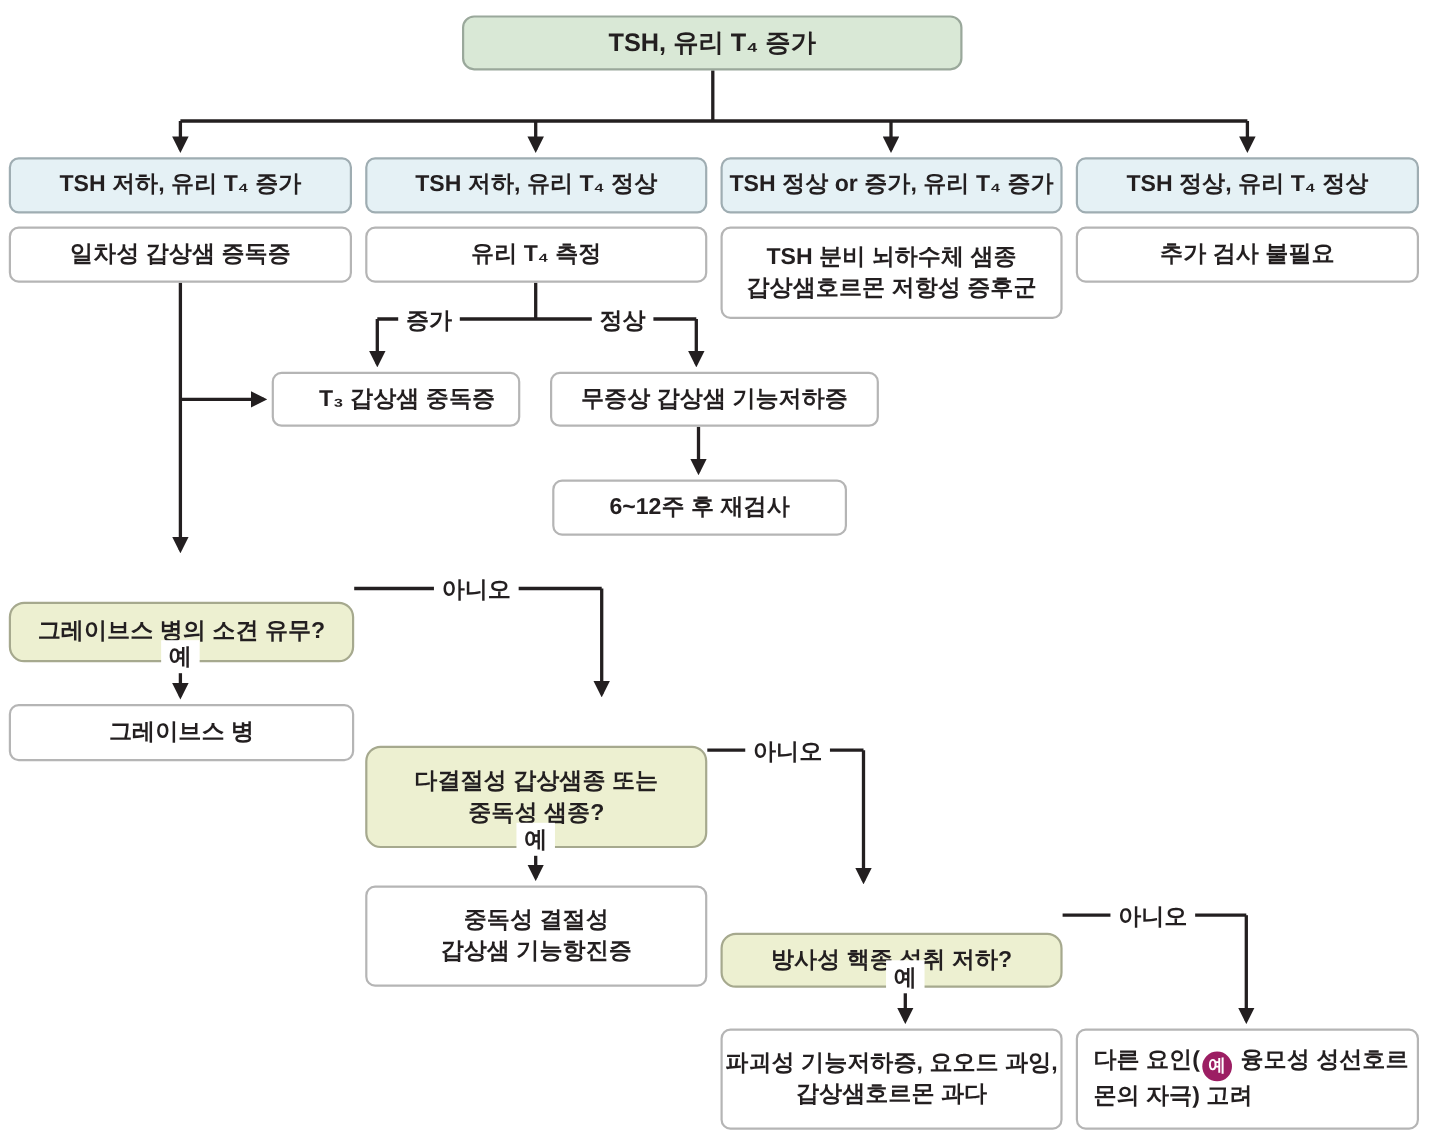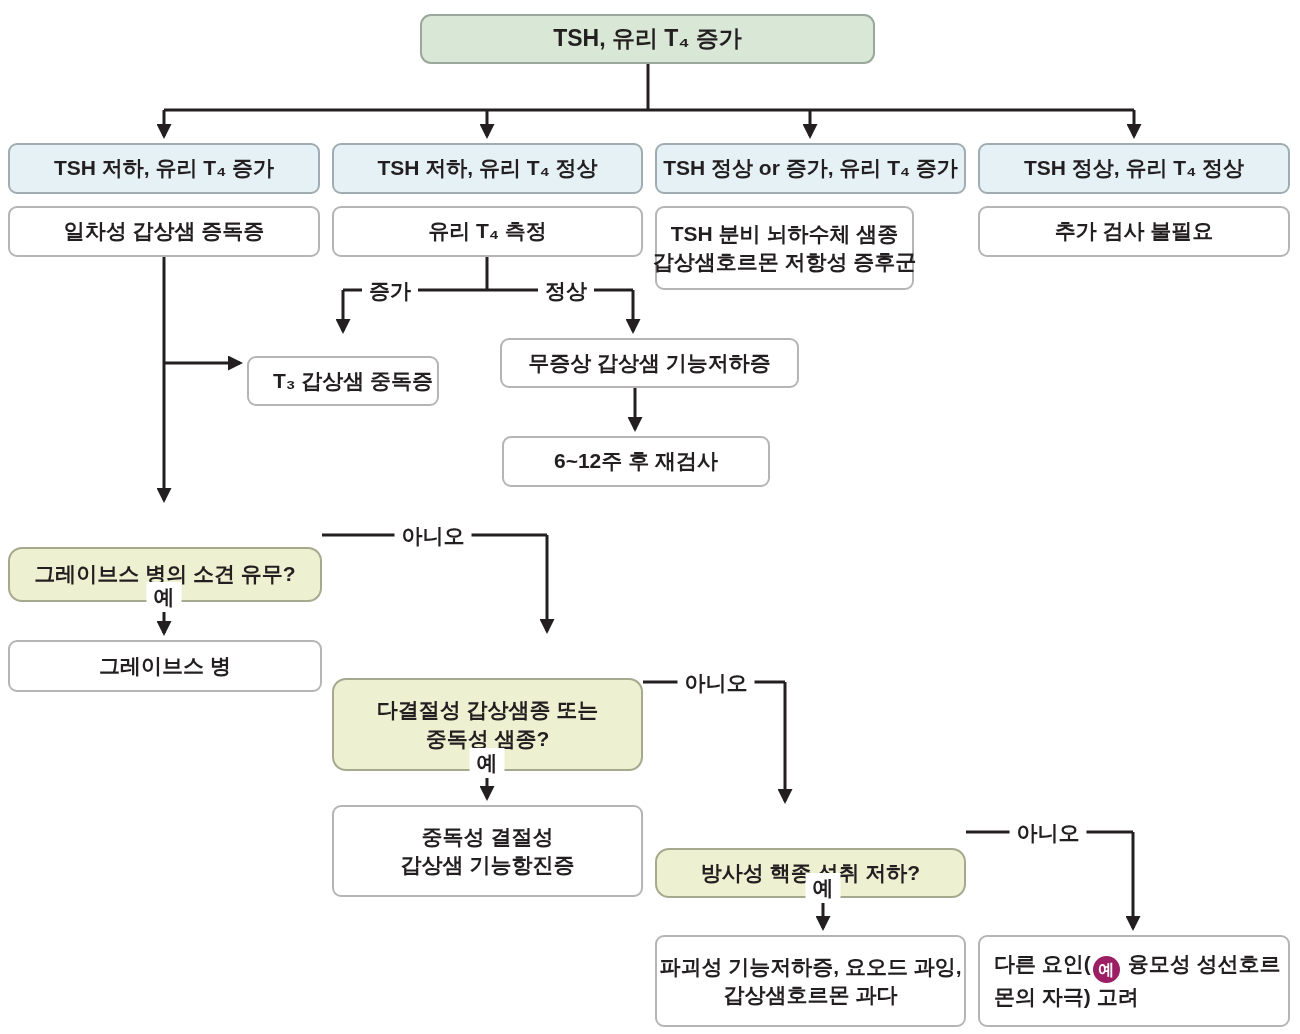--- a/index.html
+++ b/index.html
@@ -112,29 +112,29 @@
   <div class="box blue" style="left:978px;top:143px;width:312px;height:51px;">
     <span class="line">TSH 정상, 유리 T₄ 정상</span>
   </div>
 
   <div class="box white" style="left:8px;top:206px;width:312px;height:51px;">
     <span class="line">일차성 갑상샘 증독증</span>
   </div>
   <div class="box white" style="left:332px;top:206px;width:311px;height:51px;">
     <span class="line">유리 T₄ 측정</span>
   </div>
-  <div class="box white" style="left:655px;top:206px;width:259px;height:84px;">
+  <div class="box white" style="left:655px;top:206px;width:311px;height:84px;">
     <span class="line">TSH 분비 뇌하수체 샘종</span>
     <span class="line">갑상샘호르몬 저항성 증후군</span>
   </div>
   <div class="box white" style="left:978px;top:206px;width:312px;height:51px;">
     <span class="line">추가 검사 불필요</span>
   </div>
 
-  <div class="box white" style="left:247px;top:356px;width:192px;height:50px;padding-left:20px;">
+  <div class="box white" style="left:247px;top:338px;width:226px;height:50px;padding-left:20px;">
     <span class="line">T₃ 갑상샘 중독증</span>
   </div>
   <div class="box white" style="left:500px;top:338px;width:299px;height:50px;">
     <span class="line">무증상 갑상샘 기능저하증</span>
   </div>
   <div class="box white" style="left:502px;top:436px;width:268px;height:51px;">
     <span class="line">6~12주 후 재검사</span>
   </div>
 
   <div class="box decision" style="left:8px;top:507px;width:314px;height:55px;">

